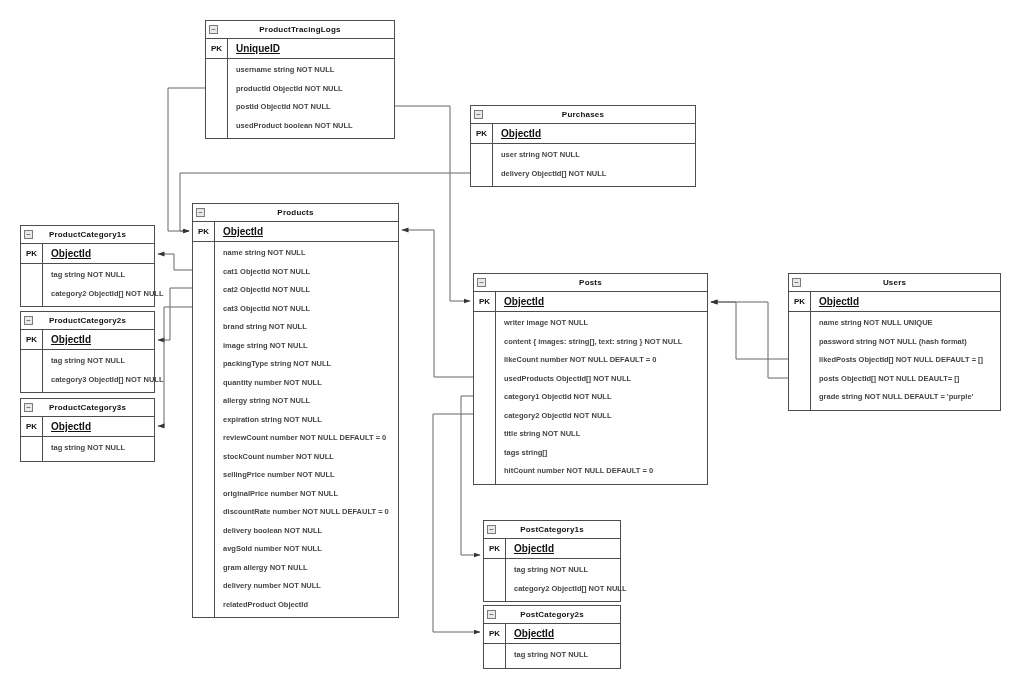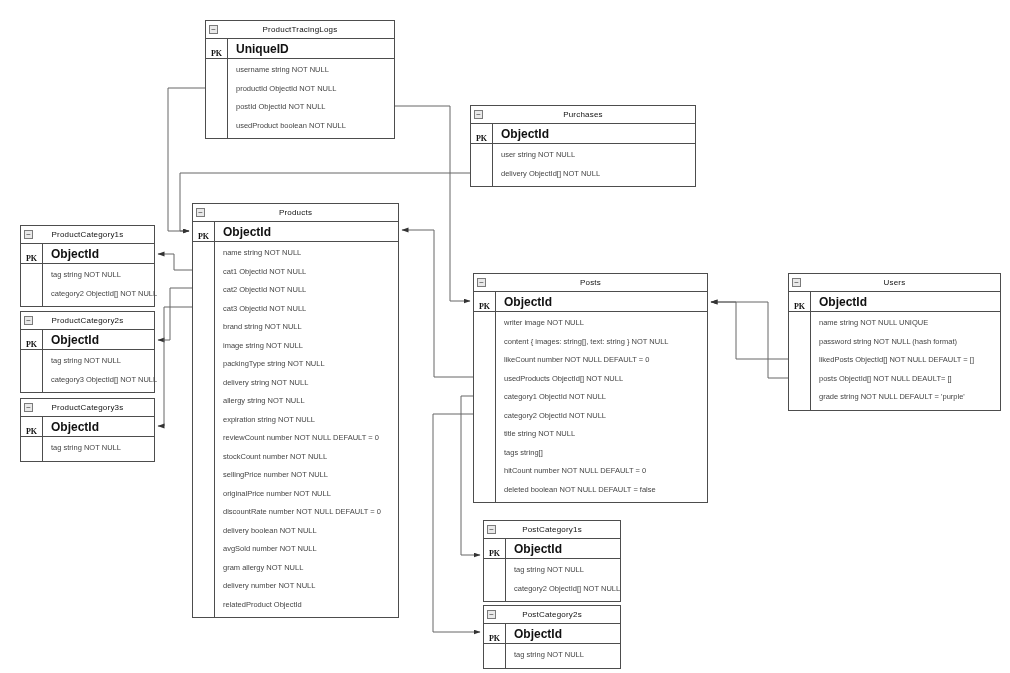--- a/index.html
+++ b/index.html
@@ -10,28 +10,28 @@
     font-family:"Liberation Sans", sans-serif;}
   #canvas{position:relative; width:1010px; height:673px; background:var(--bg);}
   #wires{position:absolute; left:0; top:0; width:1010px; height:673px; pointer-events:none;}
 
   .entity{position:absolute; background:#fff; border:1px solid var(--border); z-index:2;}
   .ent-head{position:relative; height:18px; border-bottom:1px solid var(--border);
     display:flex; align-items:center; justify-content:center;}
   .collapse{position:absolute; left:3px; top:4px; width:9px; height:9px;
     border:1px solid #7a7a7a; background:#e9e9e9; color:#333; font-size:8px; line-height:7px;
     text-align:center; cursor:pointer; overflow:hidden;}
-  .ent-title{font-size:8px; font-weight:normal; color:var(--strong); letter-spacing:.2px;}
+  .ent-title{font-size:8px; font-weight:bold; color:var(--strong); letter-spacing:.2px;}
   .pk-row{display:flex; height:20px; border-bottom:1px solid var(--border); align-items:center;}
   .gutter{width:22px; flex:none; align-self:stretch; border-right:1px solid var(--border);
-    display:flex; align-items:flex-end; justify-content:center;font-family:Liberation Serif, serif;}
+    display:flex; align-items:center; justify-content:center;}
   .pk-label{font-size:8px; font-weight:bold; color:var(--strong);}
-  .pk-name{font-size:12px; font-weight:bold; color:var(--strong); 
+  .pk-name{font-size:10px; font-weight:bold; color:var(--strong); text-decoration:underline;
     padding-left:8px;}
-  .ent-fields{display:flex;}
+  .ent-fields{display:flex;font-weight:bold;}
   .ent-fields .gutter-fill{width:22px; flex:none; border-right:1px solid var(--border);}
   .field-list{flex:1; padding:2px 4px 3px 8px;}
   .field{font-size:7.5px; line-height:18.5px; color:var(--text); white-space:nowrap;}
 </style>
 </head>
 <body>
 
 <div id="canvas">
 
   <svg id="wires" viewBox="0 0 1010 673" xmlns="http://www.w3.org/2000/svg">
@@ -114,21 +114,21 @@
       <div class="gutter-fill"></div>
       <div class="field-list">
 
       <div class="field">name string NOT NULL</div>
           <div class="field">cat1 ObjectId NOT NULL</div>
           <div class="field">cat2 ObjectId NOT NULL</div>
           <div class="field">cat3 ObjectId NOT NULL</div>
           <div class="field">brand string NOT NULL</div>
           <div class="field">image string NOT NULL</div>
           <div class="field">packingType string NOT NULL</div>
-          <div class="field">delivery string NOT NULL</div>
+          <div class="field">quantity number NOT NULL</div>
           <div class="field">allergy string NOT NULL</div>
           <div class="field">expiration string NOT NULL</div>
           <div class="field">reviewCount number NOT NULL DEFAULT = 0</div>
           <div class="field">stockCount number NOT NULL</div>
           <div class="field">sellingPrice number NOT NULL</div>
           <div class="field">originalPrice number  NOT NULL</div>
           <div class="field">discountRate number NOT NULL DEFAULT = 0</div>
           <div class="field">delivery boolean NOT NULL</div>
           <div class="field">avgSold number NOT NULL</div>
           <div class="field">gram allergy NOT NULL</div>
@@ -217,21 +217,20 @@
 
       <div class="field">writer image NOT NULL</div>
           <div class="field">content { images: string[], text: string } NOT NULL</div>
           <div class="field">likeCount number NOT NULL DEFAULT = 0</div>
           <div class="field">usedProducts ObjectId[] NOT NULL</div>
           <div class="field">category1 ObjectId NOT NULL</div>
           <div class="field">category2 ObjectId NOT NULL</div>
           <div class="field">title string NOT NULL</div>
           <div class="field">tags string[]</div>
           <div class="field">hitCount number NOT NULL DEFAULT = 0</div>
-          <div class="field">deleted boolean NOT NULL DEFAULT = false</div>
         </div>
     </div>
   </div>
 
   <div class="entity" style="left:788px; top:273px; width:213px;">
     <div class="ent-head">
       <span class="collapse">−</span>
       <span class="ent-title">Users</span>
     </div>
     <div class="pk-row">

